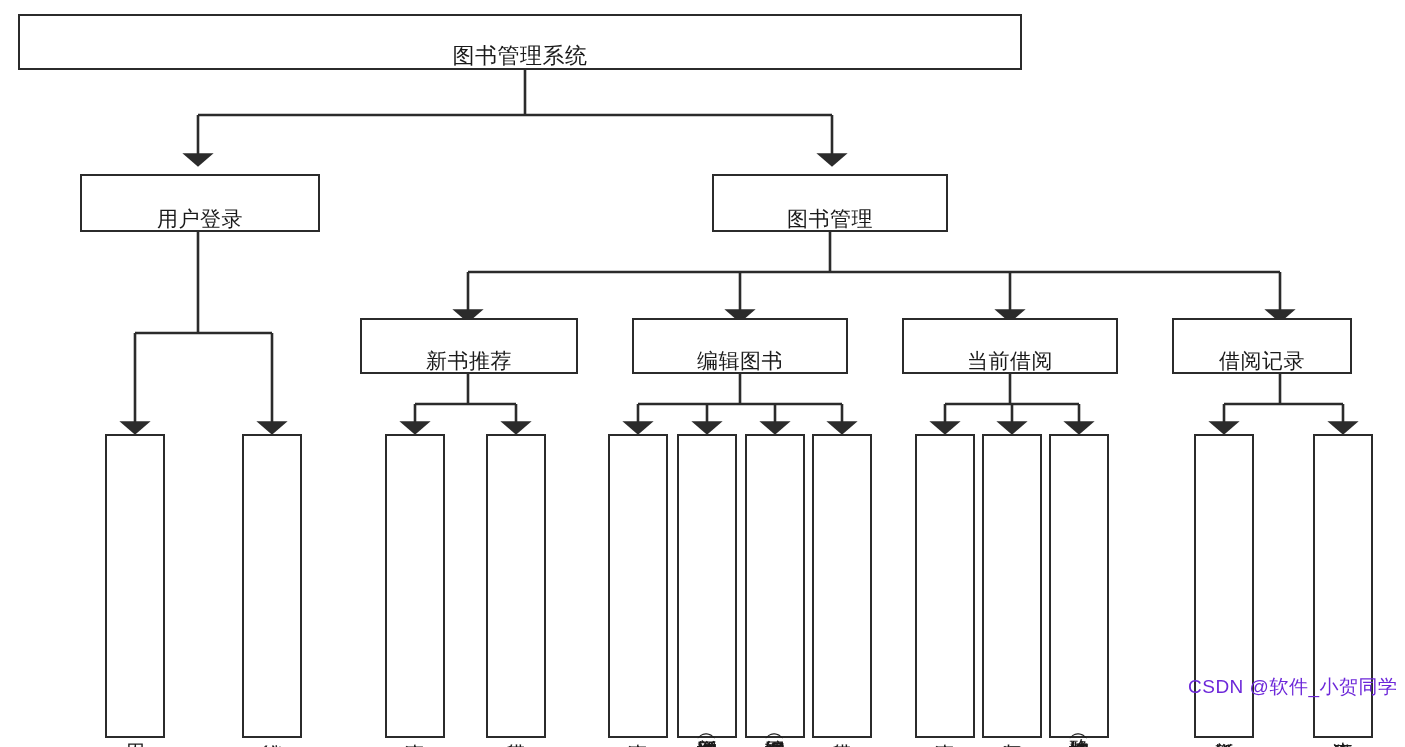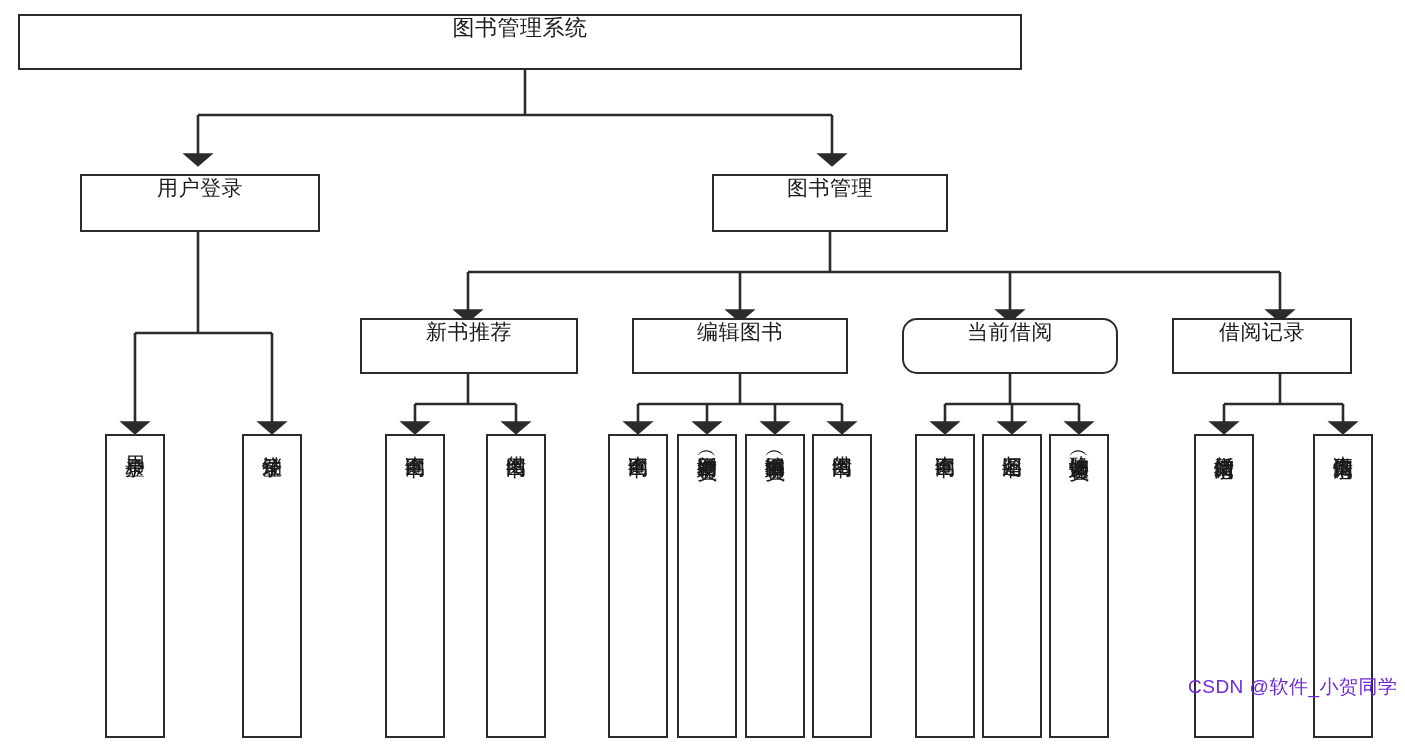--- a/index.html
+++ b/index.html
@@ -16,21 +16,21 @@
     height: 747px;
     background: #ffffff;
     overflow: hidden;
   }
   .node {
     position: absolute;
     box-sizing: border-box;
     border: 2px solid #2b2b2b;
     background: #ffffff;
     display: flex;
-    align-items: flex-start;
+    align-items: flex-end;
     justify-content: center;
     color: #1a1a1a;
   }
   .node.h {
     font-size: 21px;
     line-height: 1.1;
     letter-spacing: 0.5px;
   }
   .node.root {
     font-size: 22px;
@@ -133,21 +133,21 @@
   </div>
 
   <div class="node h" style="left:360px; top:318px; width:218px; height:56px;">
     <span>新书推荐</span>
   </div>
 
   <div class="node h" style="left:632px; top:318px; width:216px; height:56px;">
     <span>编辑图书</span>
   </div>
 
-  <div class="node h" style="left:902px; top:318px; width:216px; height:56px;border-radius:15px;">
+  <div class="node h" style="left:902px; top:318px; width:216px; height:56px;">
     <span>当前借阅</span>
   </div>
 
   <div class="node h" style="left:1172px; top:318px; width:180px; height:56px;">
     <span>借阅记录</span>
   </div>
 
   <div class="node v" style="left:105px; top:434px; width:60px; height:304px;">
     <span class="vtext">用户登录</span>
   </div>

